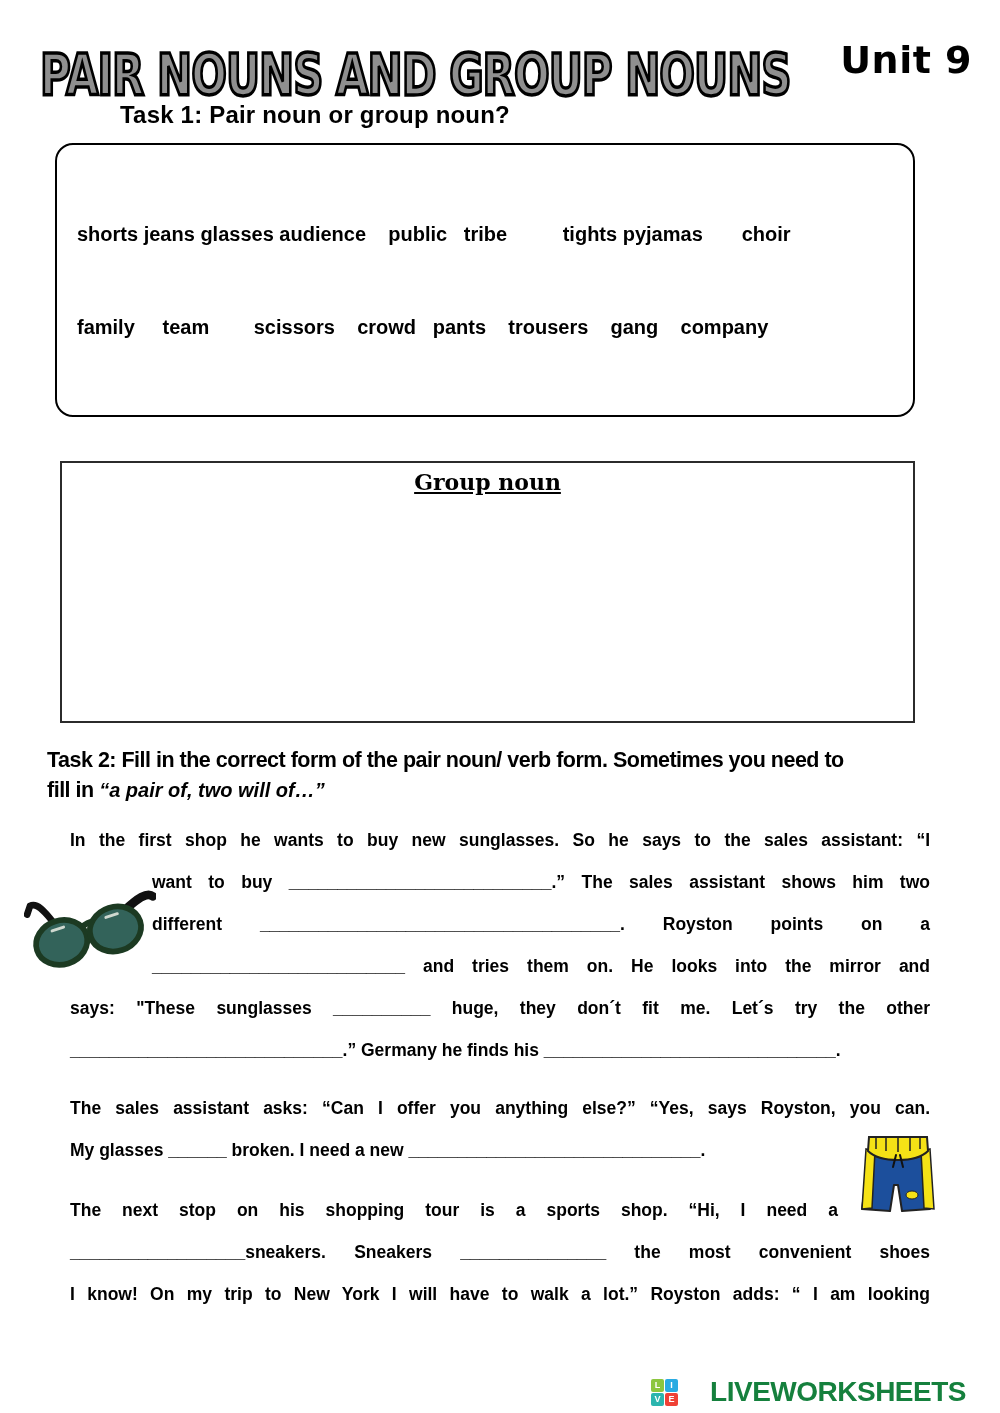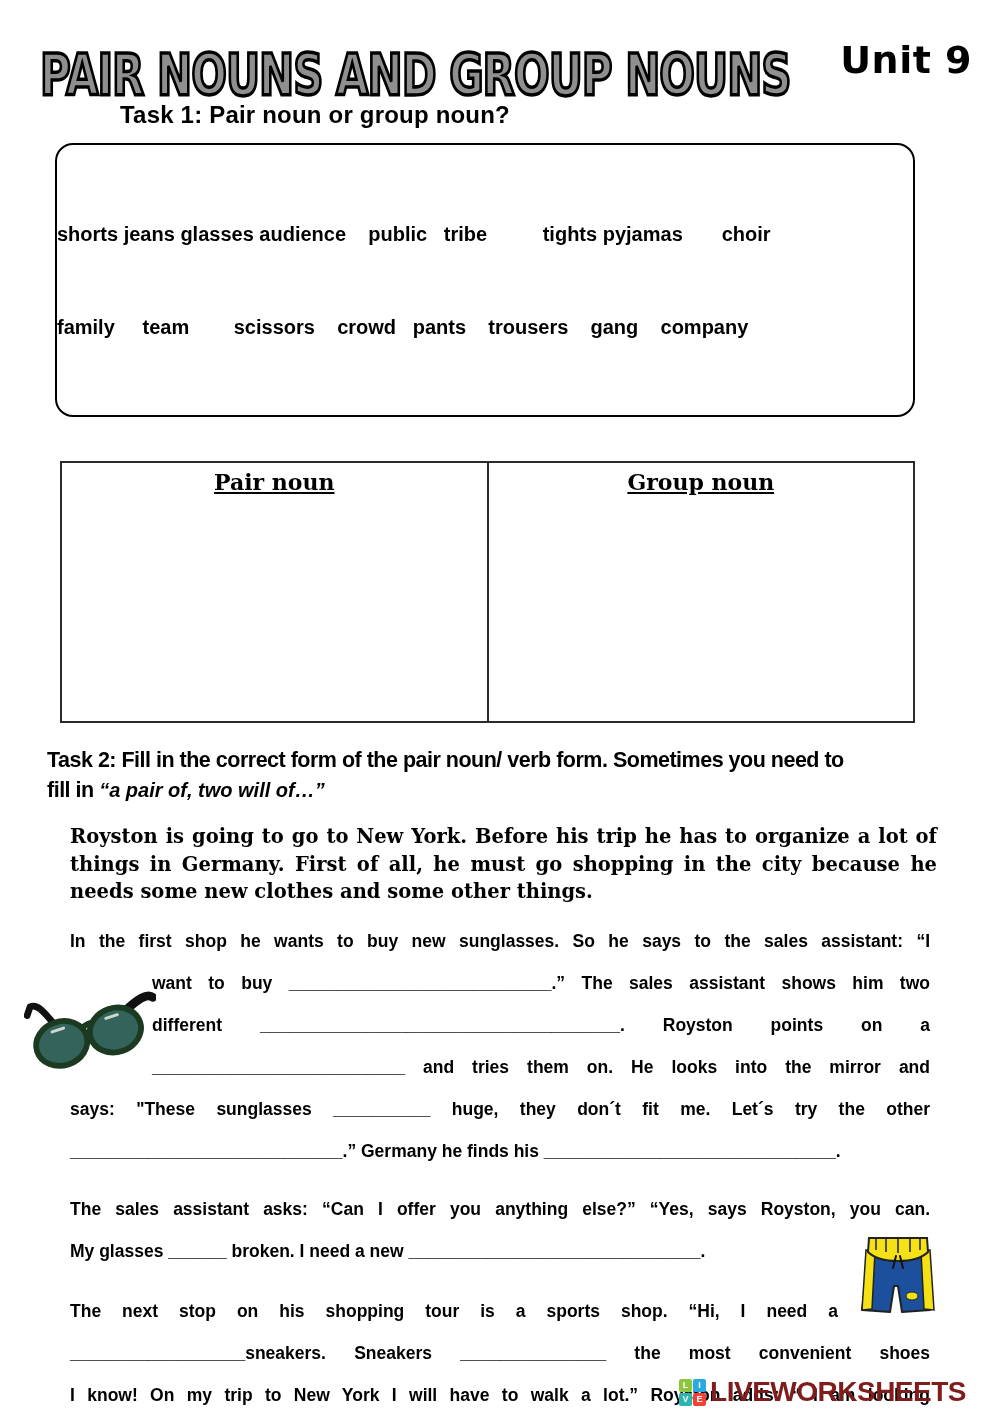--- a/index.html
+++ b/index.html
@@ -13,21 +13,21 @@
     flex:1;font-family:"DejaVu Sans",sans-serif;font-weight:900;
     font-size:42px;letter-spacing:-1px;white-space:nowrap;
     color:#8f8f8f;-webkit-text-stroke:2.6px #000;
     transform:scaleY(1.35);transform-origin:left top;margin-top:6px;
   }
   .unit-label{font-family:"DejaVu Sans",sans-serif;font-weight:900;font-size:38px;margin-top:2px;letter-spacing:0.5px;}
   .task1-heading{margin:10px 0 0 120px;font-size:24px;font-weight:800;letter-spacing:0.2px;}
   
   .word-box{
     margin:14px 85px 0 55px;border:2px solid #000;border-radius:18px;
-    padding:12px 16px 10px 0;font-size:20px;font-weight:800;
+    padding:12px 16px 10px 20px;font-size:20px;font-weight:800;
     line-height:31px;white-space:pre;overflow:hidden;
   }
   
   .noun-table{margin:44px 85px 0 60px;height:258px;border:2px solid #2b2b2b;display:flex;}
   .noun-col{flex:1;display:flex;flex-direction:column;}
   .noun-col.first{border-right:2px solid #2b2b2b;}
   .noun-col-header{
     text-align:center;font-family:"DejaVu Serif",serif;font-weight:bold;
     font-size:22px;text-decoration:underline;padding-top:6px;
   }
@@ -47,60 +47,51 @@
   
   .sunglasses-img{position:absolute;left:-46px;top:62px;width:132px;height:96px;pointer-events:none;}
   .shorts-img{position:absolute;right:-10px;top:40px;width:84px;height:102px;z-index:2;pointer-events:none;}
   
   .footer{position:absolute;right:34px;bottom:5px;display:flex;align-items:center;gap:4px;}
   .logo-grid{display:grid;grid-template-columns:13px 13px;grid-auto-rows:13px;gap:1px;}
   .logo-sq{
     color:#fff;font-size:9px;font-weight:bold;display:flex;align-items:center;
     justify-content:center;border-radius:2px;font-family:"Liberation Sans",sans-serif;
   }
-  .brand-text{font-size:28px;font-weight:800;color:#7f1d1d;letter-spacing:-0.5px;font-family:"Liberation Sans",sans-serif;}
+  .brand-text{font-size:28px;font-weight:800;color:#15803d;letter-spacing:-0.5px;font-family:"Liberation Sans",sans-serif;margin-left:28px;}
 </style>
 </head>
 <body>
 
 <div class="page">
 
   <div class="header">
     <div class="graffiti-title">PAIR NOUNS  AND GROUP NOUNS</div>
     <div class="unit-label">Unit 9</div>
   </div>
 
   <div class="task1-heading">Task 1: Pair noun or group noun?</div>
 
   <div class="word-box">
     <div class="word-line">shorts jeans glasses audience    public   tribe          tights pyjamas       choir</div>
     <div class="word-line">family     team        scissors    crowd   pants    trousers    gang    company</div>
   </div>
 
   <div class="noun-table">
-    <div class="noun-col first">
-      <div class="noun-col-header">Pair noun</div>
-      <div class="answer-area"></div>
-    </div>
     <div class="noun-col">
       <div class="noun-col-header">Group noun</div>
       <div class="answer-area"></div>
     </div>
   </div>
 
   <div class="task2-heading">
     <div class="line">Task 2:  Fill in the correct form of the pair noun/ verb form. Sometimes you need to</div>
     <div class="line"><span>fill in </span><span class="quote-italic">“a pair of, two will of…”</span></div>
   </div>
 
-  <div class="intro">
-    <div class="line just">Royston is going to go to New York. Before his trip he has to organize a lot of</div>
-    <div class="line just">things in Germany. First of all, he must go shopping in the city because he</div>
-    <div class="line">needs some new clothes and some other things.</div>
-  </div>
 
   <div class="story p1">
     <svg class="sunglasses-img" viewBox="0 0 135 100">
       <path d="M30,44 C20,31 12,22 5,26 L2,35" stroke="#111" stroke-width="7" fill="none" stroke-linecap="round"></path>
       <path d="M103,31 C117,18 127,11 133,16" stroke="#111" stroke-width="9" fill="none" stroke-linecap="round"></path>
       <path d="M57,50 Q67,39 80,43" stroke="#1c3a22" stroke-width="6" fill="none"></path>
       <ellipse cx="38" cy="64" rx="27" ry="23" fill="#33635a" stroke="#1c3a22" stroke-width="6" transform="rotate(-18 38 64)"></ellipse>
       <ellipse cx="94" cy="50" rx="27" ry="23" fill="#33635a" stroke="#1c3a22" stroke-width="6" transform="rotate(-18 94 50)"></ellipse>
       <path d="M28,52 L40,48" stroke="#cfd8cf" stroke-width="3" stroke-linecap="round"></path>
       <path d="M84,38 L96,34" stroke="#cfd8cf" stroke-width="3" stroke-linecap="round"></path>

